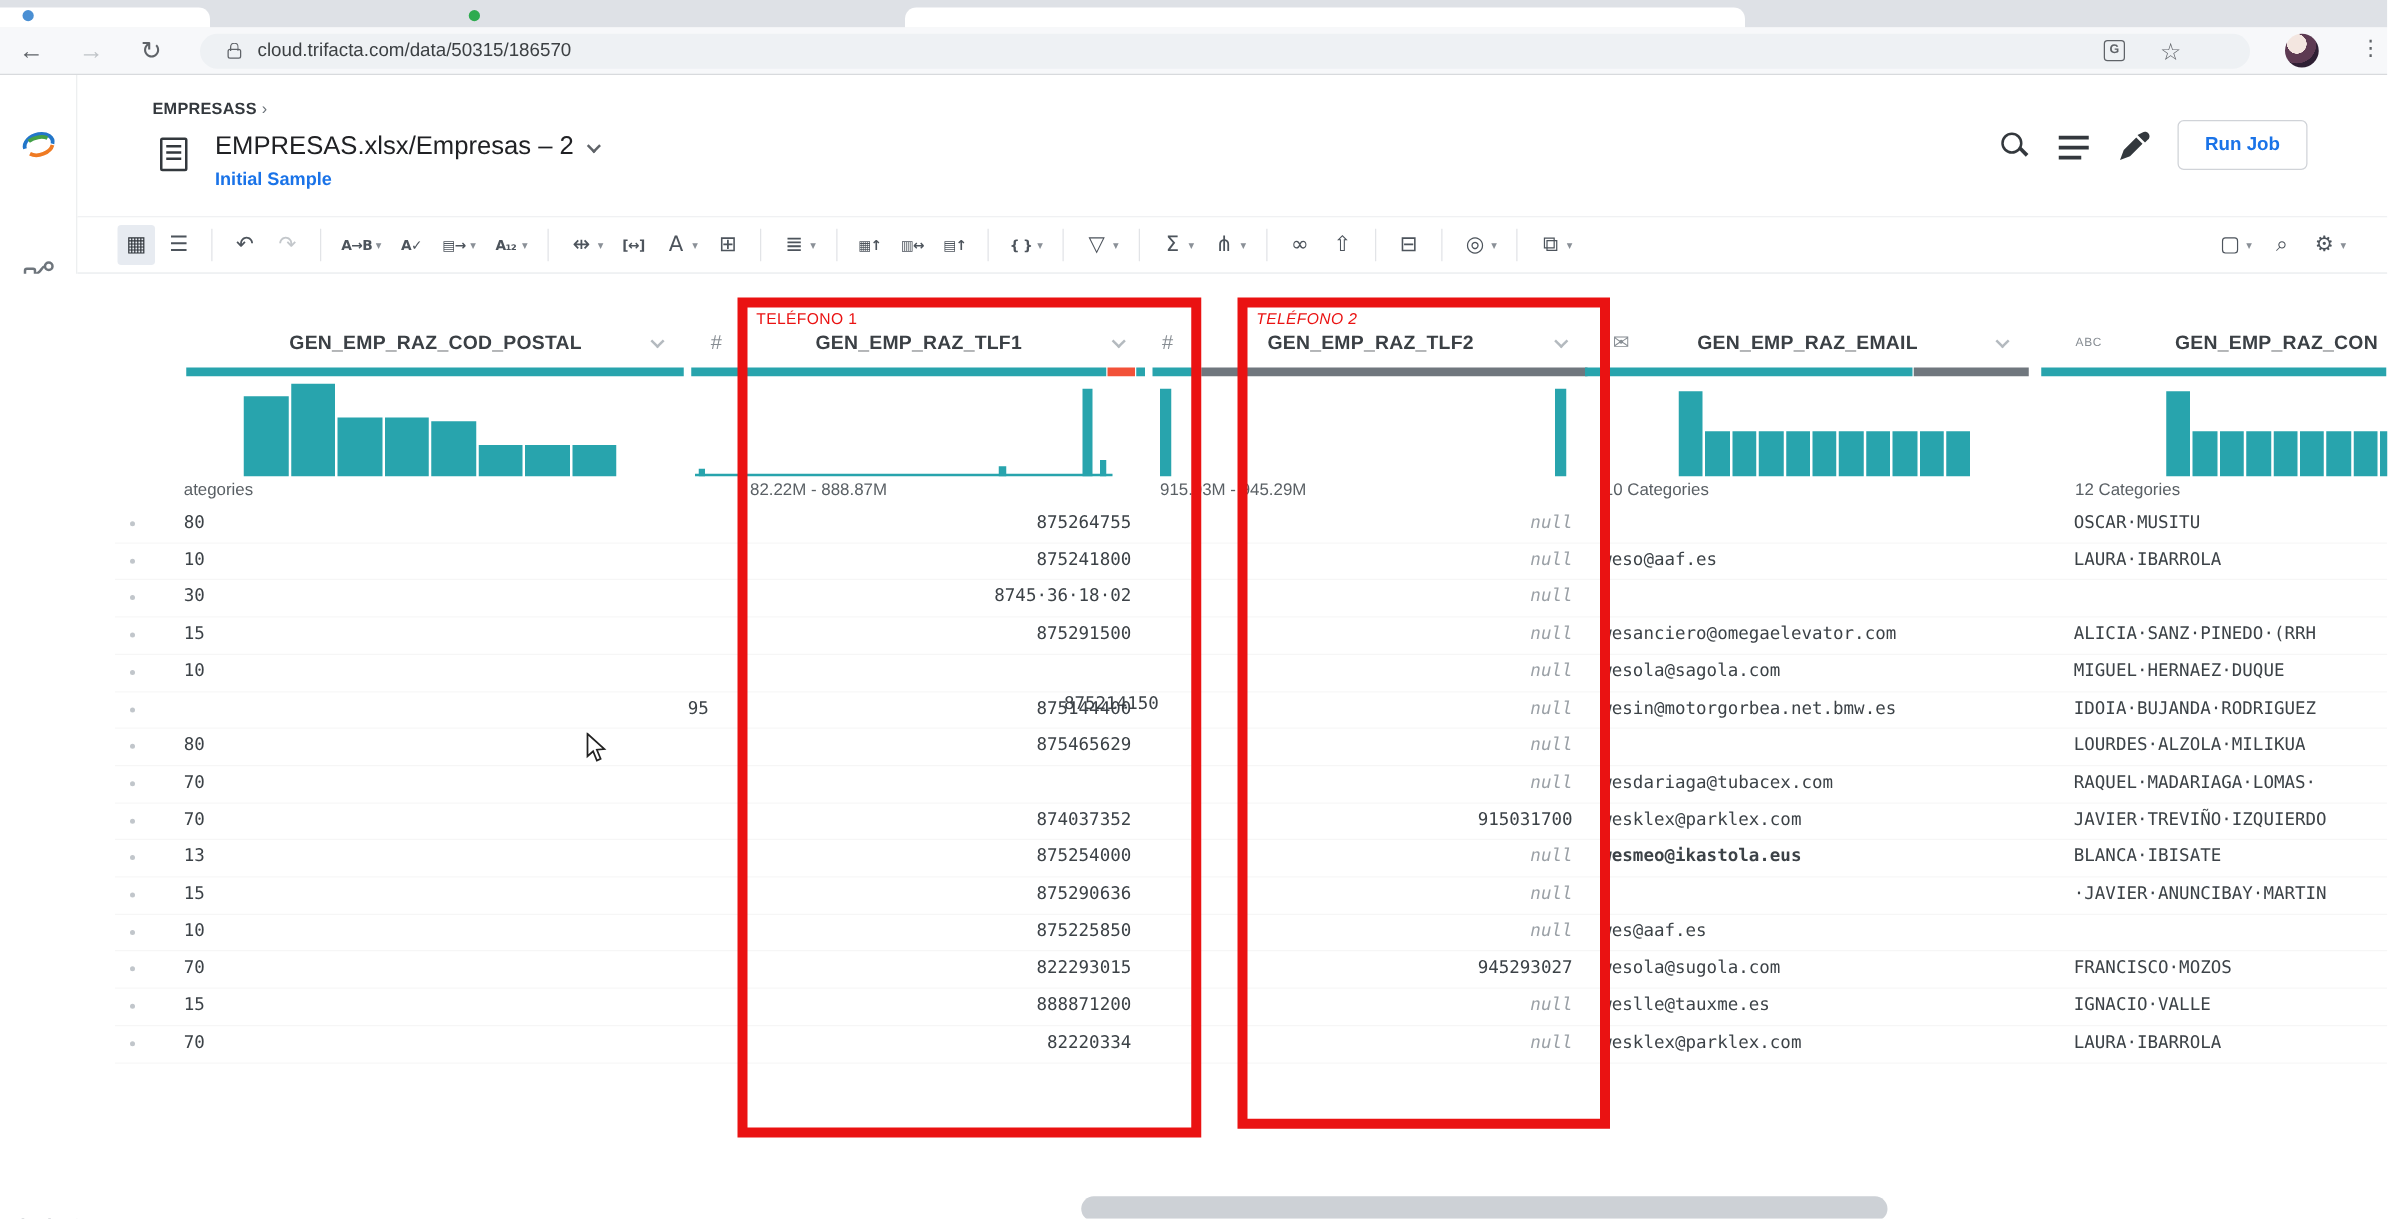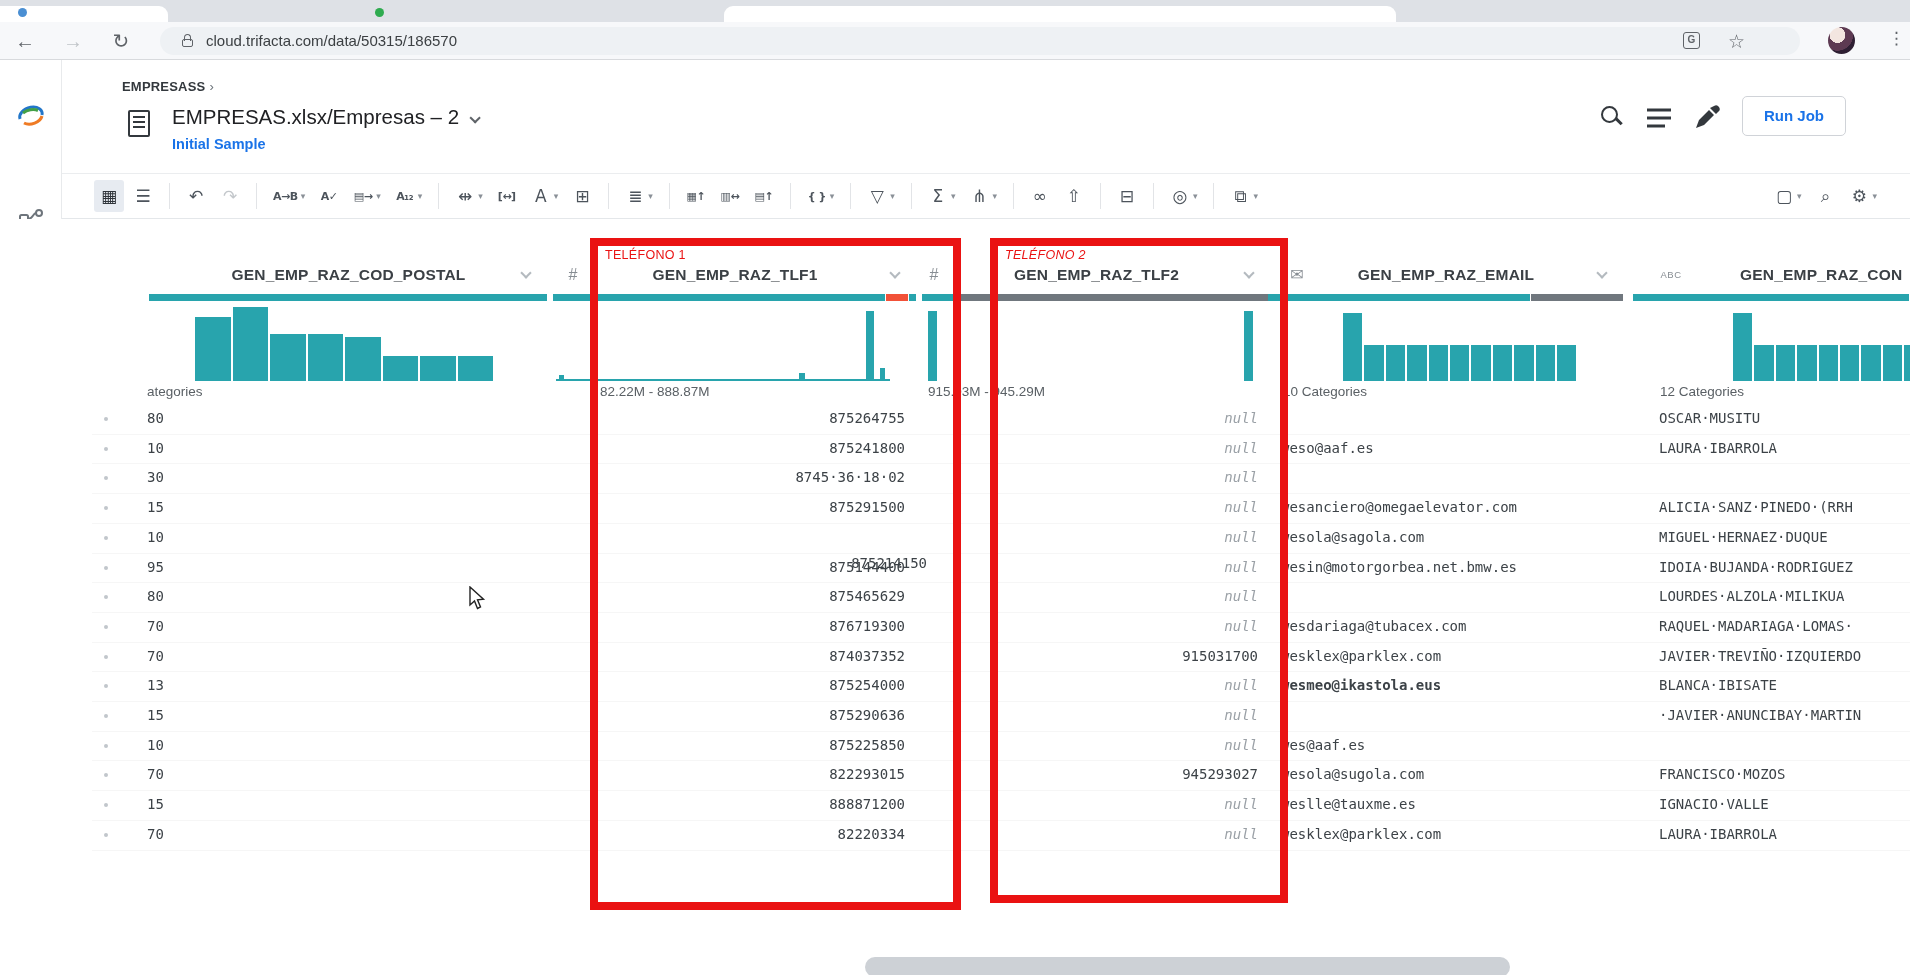--- a/index.html
+++ b/index.html
@@ -414,35 +414,34 @@
       <div class="cell" style="top: 274.1px; left: 1659px; width: 420px;">ALICIA·SANZ·PINEDO·(RRH</div>
       <div class="rowdot" style="top: 316.8px;"></div>
       <div class="rowline" style="top: 333.5px;"></div>
       <div class="cell" style="top: 303.8px; left: 147px; width: 420px;">10</div>
       <div class="cell" style="top: 303.8px; left: 575px; width: 352px; text-align: right; margin-top: 26px;">875214150</div>
       <div class="cell nullv" style="top: 303.8px; left: 922px; width: 336px; text-align: right;">null</div>
       <div class="cell" style="top: 303.8px; left: 1281px; width: 420px;">wesola@sagola.com</div>
       <div class="cell" style="top: 303.8px; left: 1659px; width: 420px;">MIGUEL·HERNAEZ·DUQUE</div>
       <div class="rowdot" style="top: 346.5px;"></div>
       <div class="rowline" style="top: 363.2px;"></div>
-      <div class="cell" style="top: 333.5px; left: 147px; width: 420px;">95</div>
+      <div class="cell" style="top: 333.5px; left: 147px; width: 420px; text-align: right;">95</div>
       <div class="cell" style="top: 333.5px; left: 553px; width: 352px; text-align: right;">875144400</div>
       <div class="cell nullv" style="top: 333.5px; left: 922px; width: 336px; text-align: right;">null</div>
       <div class="cell" style="top: 333.5px; left: 1281px; width: 420px;">wesin@motorgorbea.net.bmw.es</div>
       <div class="cell" style="top: 333.5px; left: 1659px; width: 420px;">IDOIA·BUJANDA·RODRIGUEZ</div>
       <div class="rowdot" style="top: 376.2px;"></div>
       <div class="rowline" style="top: 392.9px;"></div>
       <div class="cell" style="top: 363.2px; left: 147px; width: 420px;">80</div>
       <div class="cell" style="top: 363.2px; left: 553px; width: 352px; text-align: right;">875465629</div>
       <div class="cell nullv" style="top: 363.2px; left: 922px; width: 336px; text-align: right;">null</div>
       <div class="cell" style="top: 363.2px; left: 1659px; width: 420px;">LOURDES·ALZOLA·MILIKUA</div>
       <div class="rowdot" style="top: 405.9px;"></div>
       <div class="rowline" style="top: 422.6px;"></div>
       <div class="cell" style="top: 392.9px; left: 147px; width: 420px;">70</div>
-      <div class="cell" style="top: 392.9px; left: 553px; width: 352px; text-align: right;">876719300</div>
       <div class="cell nullv" style="top: 392.9px; left: 922px; width: 336px; text-align: right;">null</div>
       <div class="cell" style="top: 392.9px; left: 1281px; width: 420px;">wesdariaga@tubacex.com</div>
       <div class="cell" style="top: 392.9px; left: 1659px; width: 420px;">RAQUEL·MADARIAGA·LOMAS·</div>
       <div class="rowdot" style="top: 435.6px;"></div>
       <div class="rowline" style="top: 452.3px;"></div>
       <div class="cell" style="top: 422.6px; left: 147px; width: 420px;">70</div>
       <div class="cell" style="top: 422.6px; left: 553px; width: 352px; text-align: right;">874037352</div>
       <div class="cell" style="top: 422.6px; left: 922px; width: 336px; text-align: right;">915031700</div>
       <div class="cell" style="top: 422.6px; left: 1281px; width: 420px;">wesklex@parklex.com</div>
       <div class="cell" style="top: 422.6px; left: 1659px; width: 420px;">JAVIER·TREVIÑO·IZQUIERDO</div>

